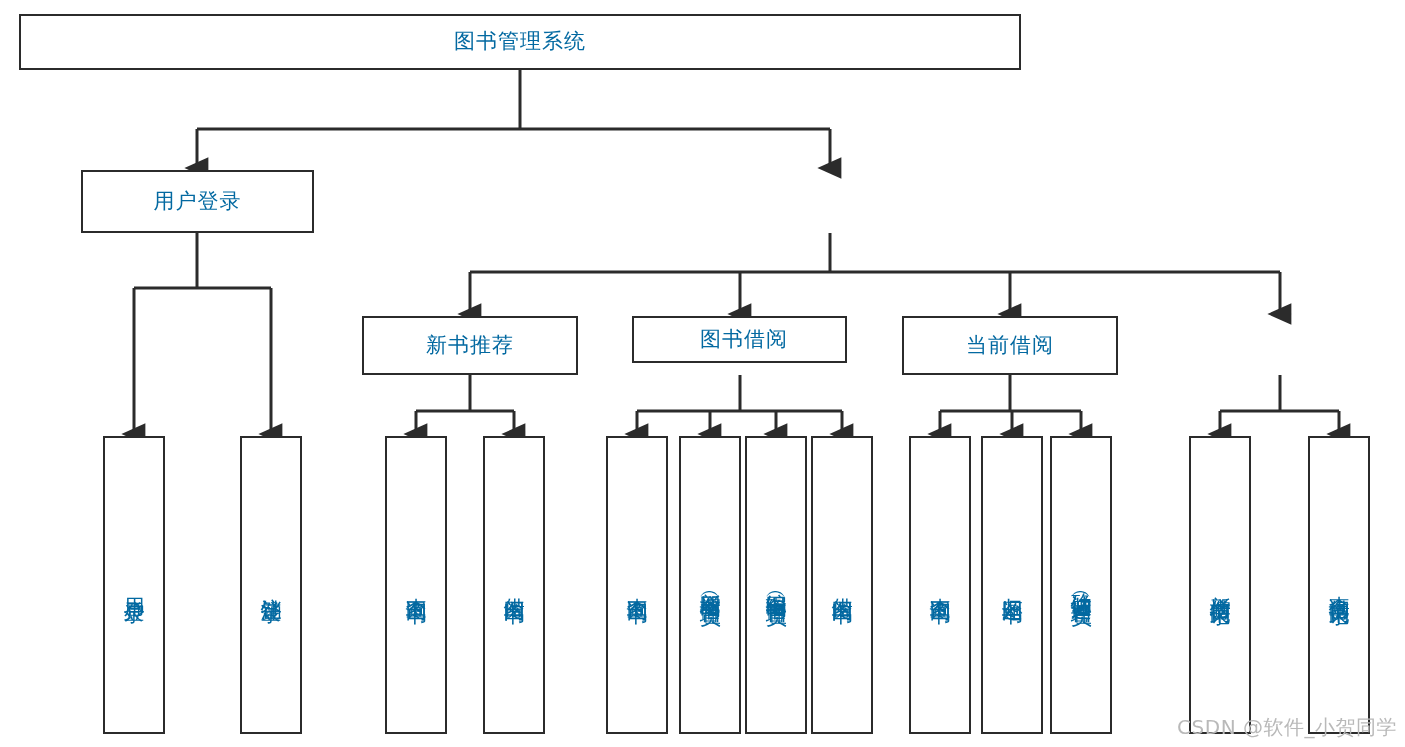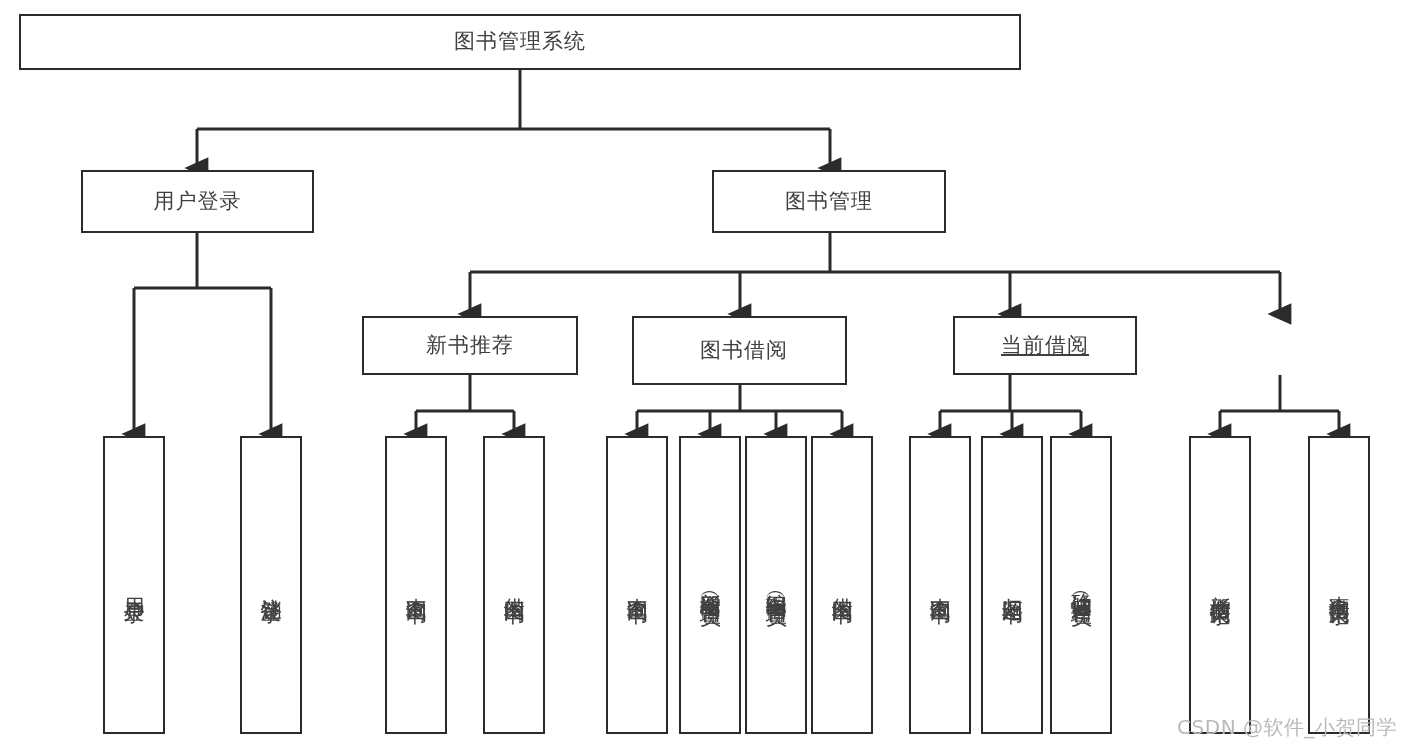--- a/index.html
+++ b/index.html
@@ -28,21 +28,21 @@
   }
   .node {
     position: absolute;
     box-sizing: border-box;
     background: #ffffff;
     border: 2px solid #2b2b2b;
     display: flex;
     align-items: center;
     justify-content: center;
     text-align: center;
-    color: #404040;
+    color: #0369a1;
     z-index: 2;
   }
   .node-h .node-label {
     font-size: 21px;
     line-height: 1.2;
     letter-spacing: 1px;
     white-space: nowrap;
   }
   .node-v {
     align-items: center;
@@ -126,31 +126,28 @@
     </g>
   </svg>
 
   <div class="node node-h" style="left:19px; top:14px; width:1002px; height:56px;">
     <span class="node-label">图书管理系统</span>
   </div>
 
   <div class="node node-h" style="left:81px; top:170px; width:233px; height:63px;">
     <span class="node-label">用户登录</span>
   </div>
-  <div class="node node-h" style="left:712px; top:170px; width:234px; height:63px;">
-    <span class="node-label">图书管理</span>
-  </div>
 
   <div class="node node-h" style="left:362px; top:316px; width:216px; height:59px;">
     <span class="node-label">新书推荐</span>
   </div>
-  <div class="node node-h" style="left:632px; top:316px; width:215px; height:69px;padding-left:9px;">
+  <div class="node node-h" style="left:632px; top:316px; width:215px; height:47px;padding-left:9px;">
     <span class="node-label">图书借阅</span>
   </div>
-  <div class="node node-h" style="left:953px; top:316px; width:184px; height:59px;text-decoration:underline;">
+  <div class="node node-h" style="left:902px; top:316px; width:216px; height:59px;">
     <span class="node-label">当前借阅</span>
   </div>
 
   <div class="node node-v" style="left:103px; top:436px; width:62px; height:298px;">
     <span class="node-label">用户登录</span>
   </div>
   <div class="node node-v" style="left:240px; top:436px; width:62px; height:298px;">
     <span class="node-label">注销登录</span>
   </div>
 

